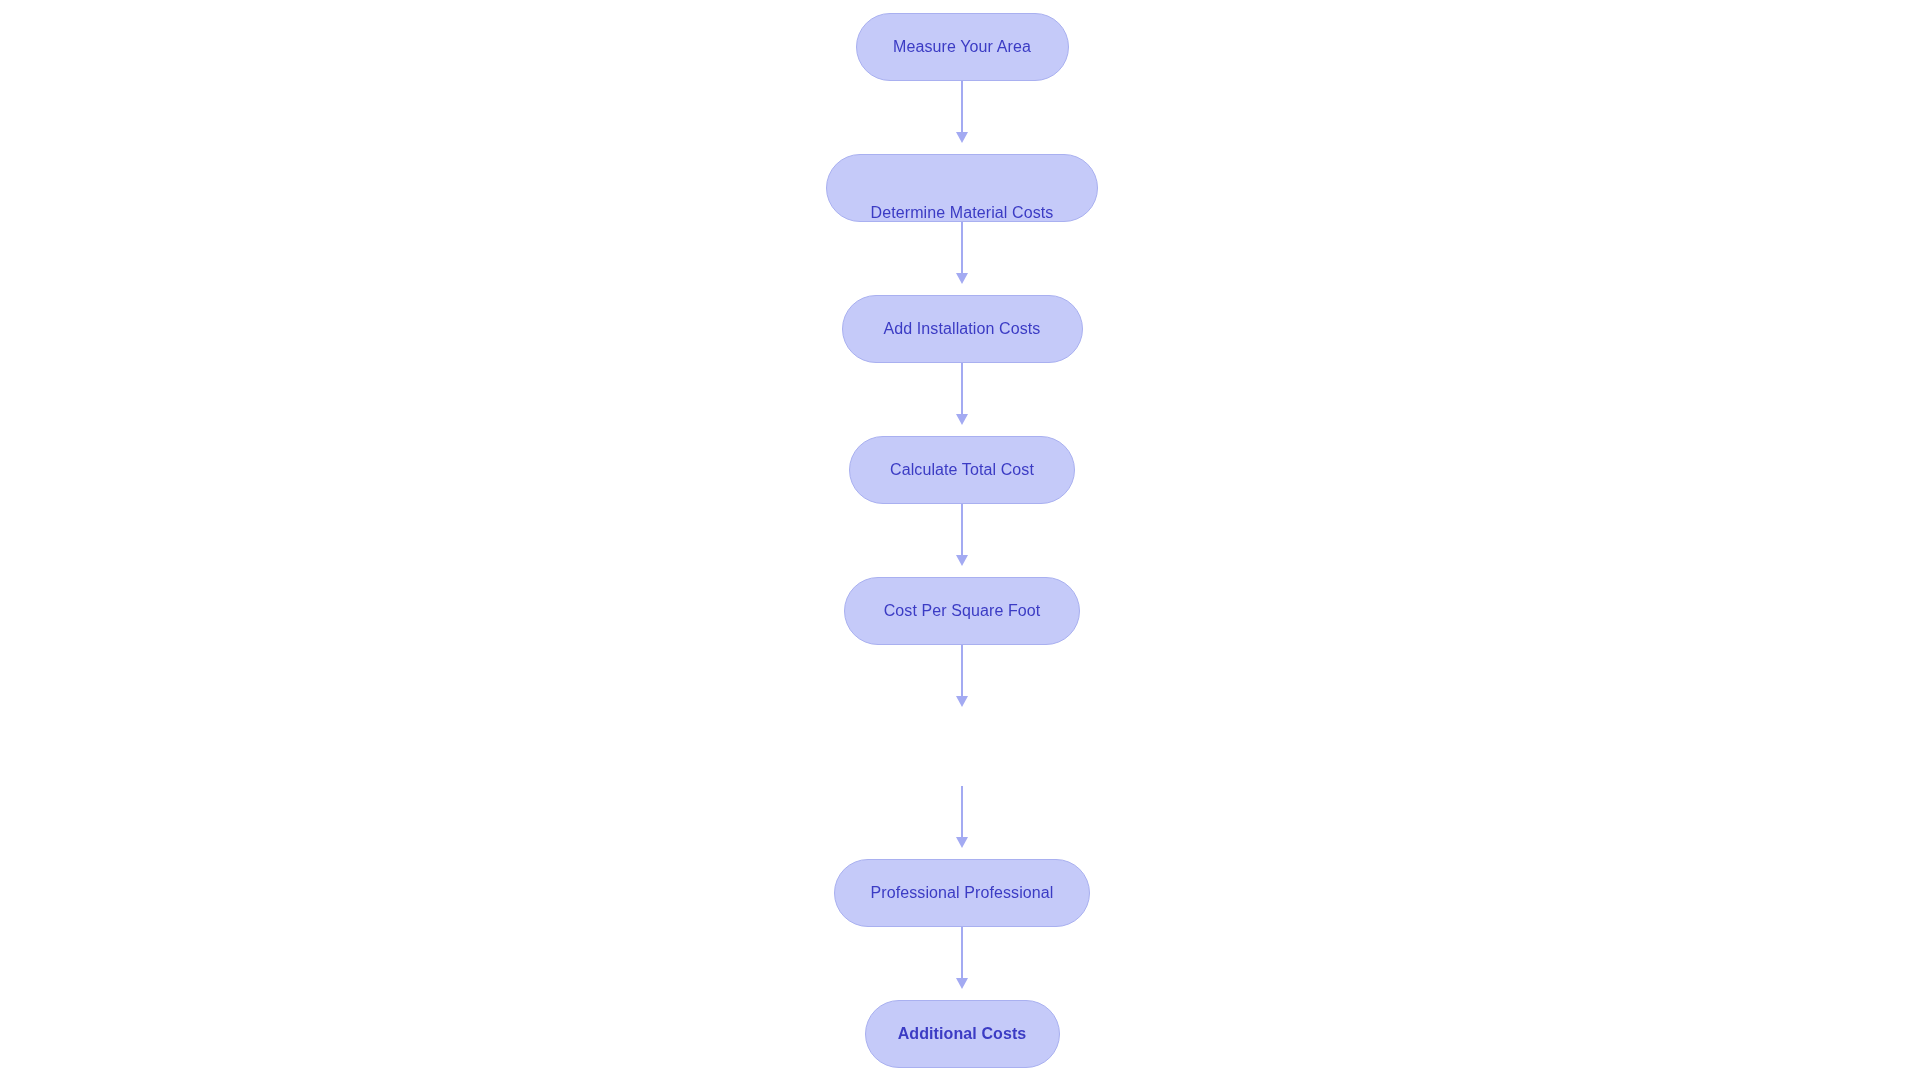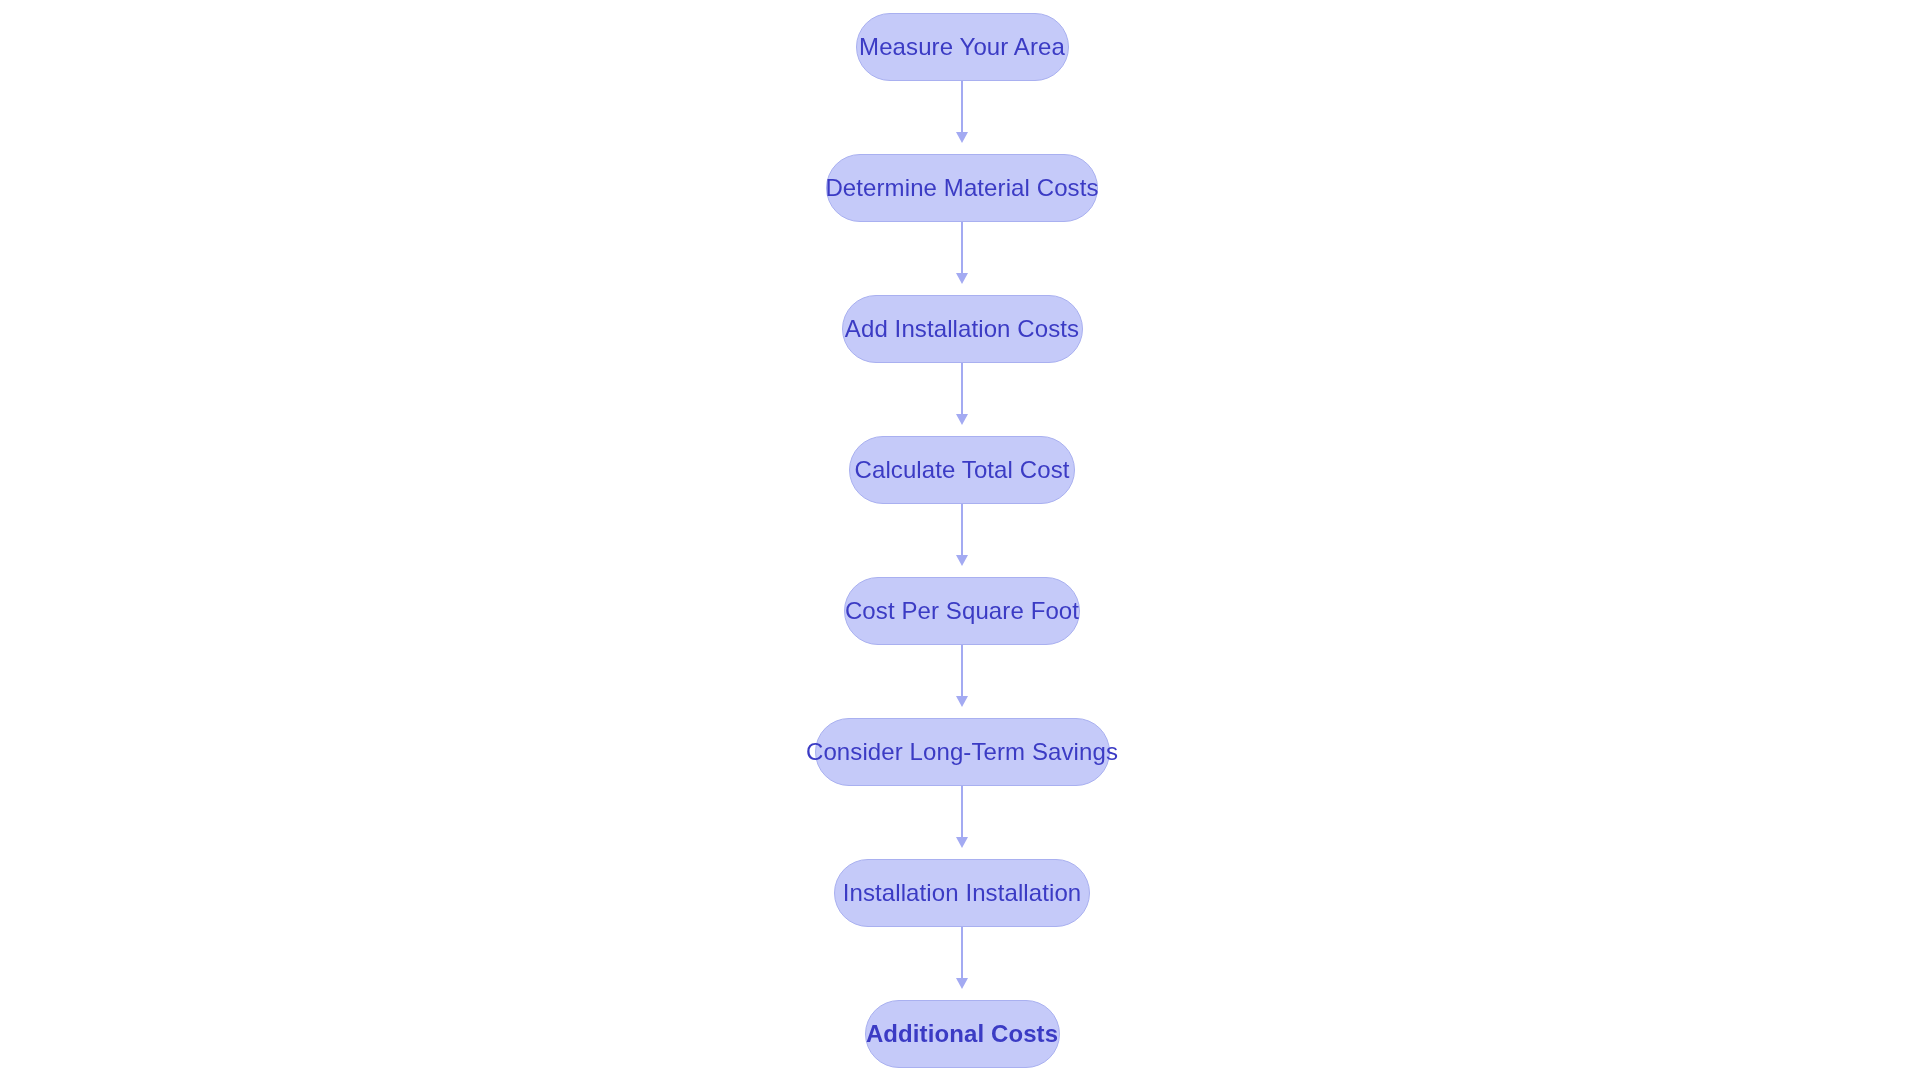--- a/index.html
+++ b/index.html
@@ -25,21 +25,21 @@
     box-sizing: border-box;
     display: flex;
     align-items: center;
     justify-content: center;
     height: 68px;
     margin-left: 0;
     background: #c5caf9;
     border: 1.6px solid #a9b0f0;
     border-radius: 34px;
     color: #3b3bc4;
-    font-size: 24px;
+    font-size: 16px;
     font-weight: 400;
     letter-spacing: 0.1px;
     line-height: 1;
     white-space: nowrap;
     user-select: none;
   }
   .flow-node .node-label {
     display: block;
     padding: 0 4px;
     color: #3b3bc4;
@@ -81,41 +81,38 @@
   <div class="flow-edge" style="left:961px;top:786px;height:51px;"></div>
   <div class="flow-arrowhead" style="left:955.5px;top:837px;"></div>
 
   <div class="flow-edge" style="left:961px;top:927px;height:51px;"></div>
   <div class="flow-arrowhead" style="left:955.5px;top:978px;"></div>
 
   <div class="flow-node" style="left:855.5px;top:13px;width:213px;">
     <span class="node-label">Measure Your Area</span>
   </div>
 
-  <div class="flow-node" style="left:826px;top:154px;width:272px;">
+  <div class="flow-node" style="left:826px;top:154px;width:272px;align-items:flex-end;">
     <span class="node-label">Determine Material Costs</span>
   </div>
 
   <div class="flow-node" style="left:841.5px;top:295px;width:241px;text-align:center;">
     <span class="node-label">Add Installation Costs</span>
   </div>
 
   <div class="flow-node" style="left:844px;top:577px;width:236px;">
     <span class="node-label">Cost Per Square Foot</span>
   </div>
 
   <div class="flow-node" style="left:849px;top:436px;width:226px;">
     <span class="node-label">Calculate Total Cost</span>
   </div>
 
-  <div class="flow-node" style="left:814.5px;top:718px;width:295px;">
-    <span class="node-label">Consider Long-Term Savings</span>
-  </div>
 
   <div class="flow-node" style="left:834px;top:859px;width:256px;">
-    <span class="node-label">Installation Installation</span>
+    <span class="node-label">Professional Professional</span>
   </div>
 
   <div class="flow-node" style="left:864.5px;top:1000px;width:195px;font-weight:bold;">
     <span class="node-label">Additional Costs</span>
   </div>
 
 </div>
 
 </body></html>

